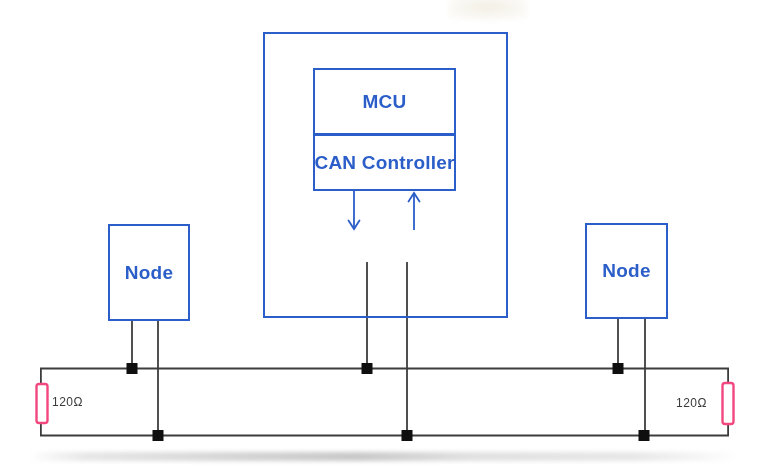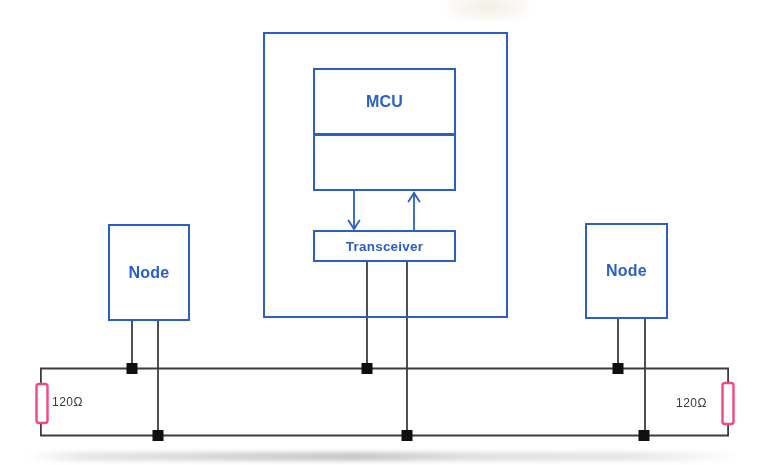--- a/index.html
+++ b/index.html
@@ -48,21 +48,21 @@
   .bluebox {
     position: absolute;
     box-sizing: border-box;
     border: 2px solid var(--accent, #2b5ec8);
     background: transparent;
     z-index: 2;
   }
   .bluebox .label {
     color: var(--accent, #2b5ec8);
     font-weight: bold;
-    font-size: 16px;
+    font-size: 19px;
     letter-spacing: 0.2px;
     white-space: nowrap;
   }
   .center-flex {
     display: flex;
     align-items: center;
     justify-content: center;
   }
   .unit-box {
     display: flex;
@@ -160,25 +160,25 @@
     </g>
   </svg>
 
   <div class="bluebox" style="left:263px; top:32px; width:245px; height:286px;"></div>
 
   <div class="bluebox unit-box" style="left:313px; top:68px; width:143px; height:123px;">
     <div class="unit-area" style="height:63px;">
       <span class="label">MCU</span>
     </div>
     <div class="unit-divider"></div>
+    <div class="unit-area" style="flex:1;">
+      <span class="label">CAN Controller</span>
+    </div>
   </div>
 
-  <div class="bluebox center-flex" style="left:313px; top:230px; width:143px; height:32px;">
-    <span class="label" style="font-size:13.5px;">Transceiver</span>
-  </div>
 
   <div class="bluebox center-flex" style="left:108px; top:224px; width:82px; height:97px;">
     <span class="label">Node</span>
   </div>
 
   <div class="bluebox center-flex" style="left:585px; top:223px; width:83px; height:96px;">
     <span class="label">Node</span>
   </div>
 
   <span class="resistor-label" style="left:52px; top:395px;">120Ω</span>

